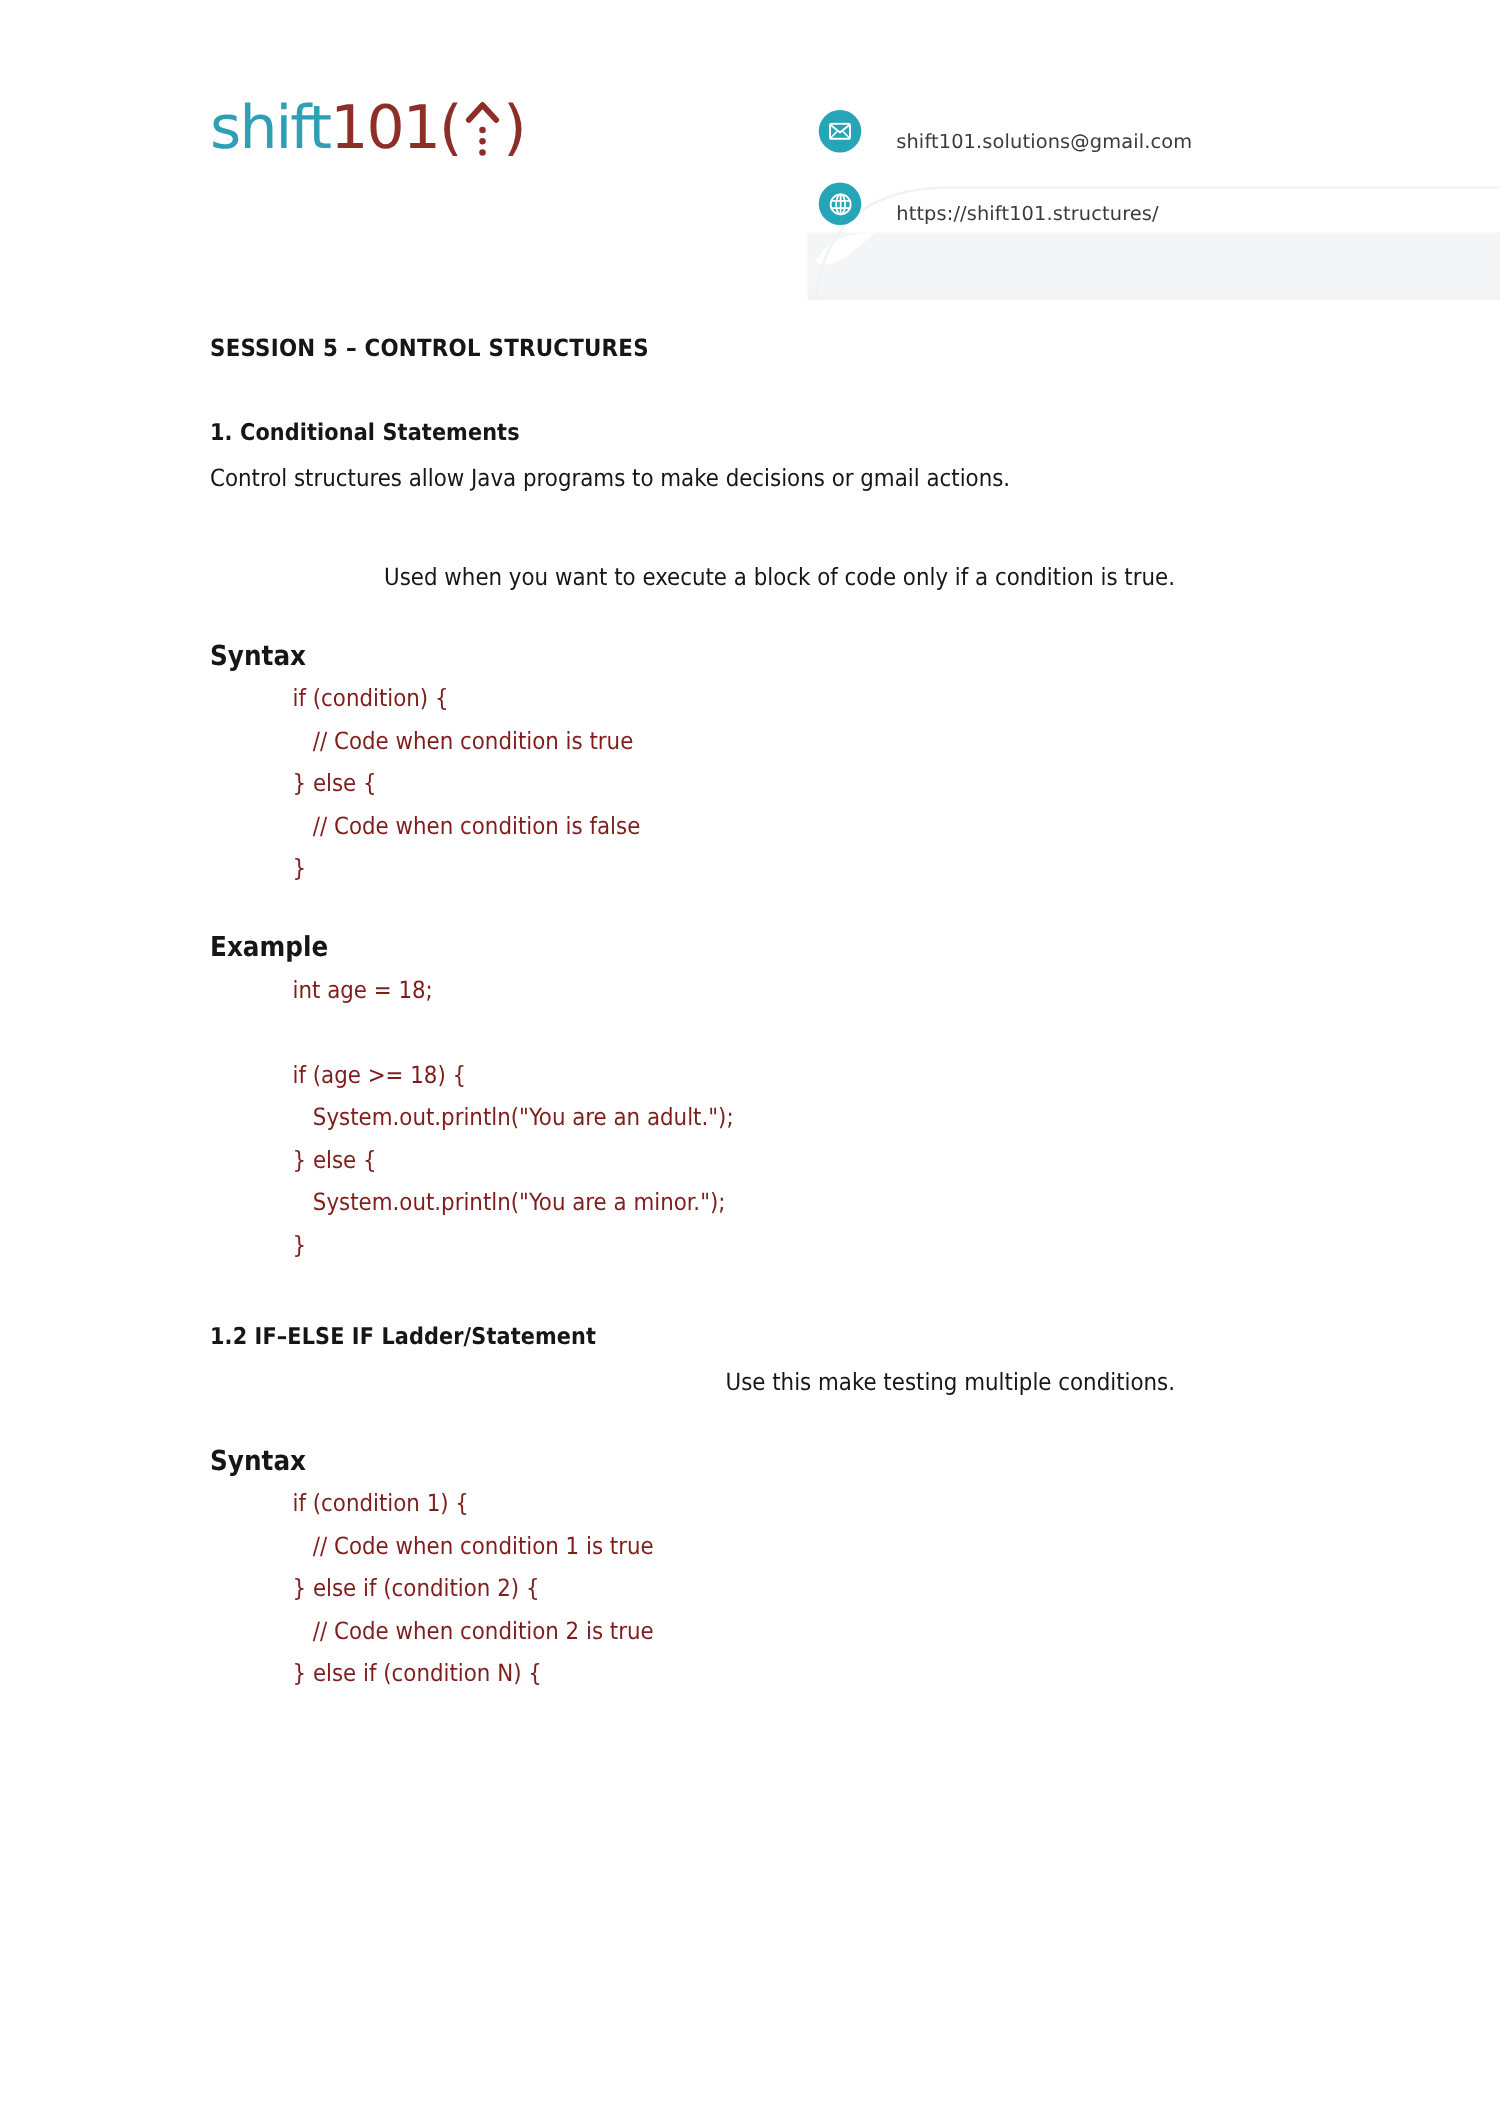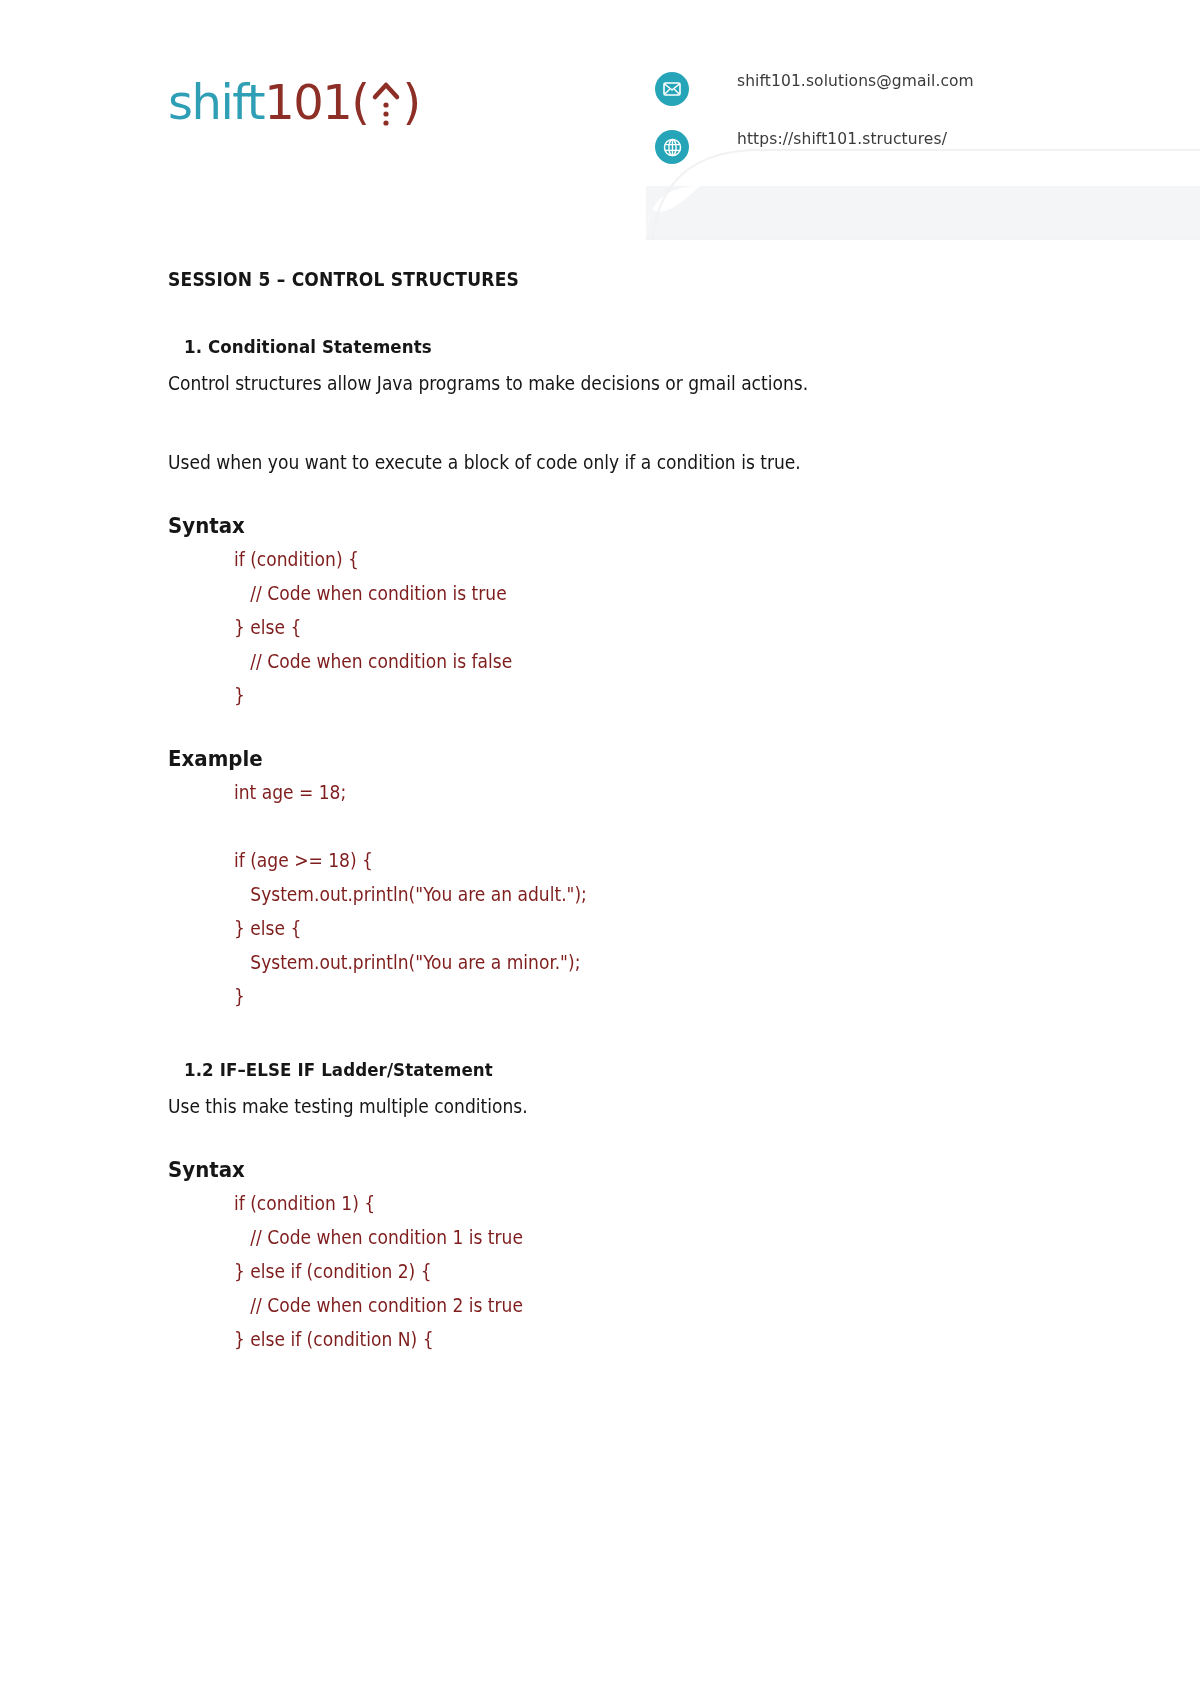--- a/index.html
+++ b/index.html
@@ -24,21 +24,21 @@
     font-family:"DejaVu Sans", sans-serif;
     white-space:nowrap;line-height:1;
   }
   .logo .t1{color:#2e9fb5;}
   .logo .t2{color:#8d2f26;}
   .logo-mark{
     display:inline-block;position:relative;width:34px;height:52px;vertical-align:-12px;
   }
 
   .contact-list{position:absolute;left:655px;top:72px;z-index:3;}
-  .contact-row{display:flex;align-items:flex-start;height:50px;margin-bottom:8px;gap:20px;}
+  .contact-row{display:flex;align-items:flex-end;height:50px;margin-bottom:8px;}
   .cicon{
     width:34px;height:34px;border-radius:50%;background:#27a5b8;
     display:flex;align-items:center;justify-content:center;flex:0 0 34px;
   }
   .cicon svg{display:block;}
   .ctext{
     margin-left:28px;font-size:15.5px;color:#3a3a3a;letter-spacing:.1px;
     font-family:"DejaVu Sans", sans-serif;
     white-space:nowrap;
   }
@@ -46,29 +46,29 @@
   
   .content{
     position:absolute;left:168px;top:268px;width:772px;z-index:2;
     color:#161616;
   }
   .doc-title{
     font-size:19px;font-weight:bold;letter-spacing:.2px;margin:0 0 46px 0;
     font-family:"DejaVu Sans Condensed","DejaVu Sans", sans-serif;
   }
   .h2{
-    font-size:18.5px;font-weight:bold;margin:0 0 10px 16px;letter-spacing:.1px;
+    font-size:18.5px;font-weight:bold;margin:0 0 10px 0;letter-spacing:.1px;
     font-family:"DejaVu Sans Condensed","DejaVu Sans", sans-serif;
   }
   .para{
     font-size:19px;line-height:33px;margin:0;text-align:justify;
     font-family:"DejaVu Sans Condensed","DejaVu Sans", sans-serif;
     font-stretch:condensed;
   }
-  .para.left{text-align:left;}
+  .para.left{text-align:right;}
   .sub-head{
     font-size:22px;font-weight:bold;margin:0 0 4px 0;
     font-family:"DejaVu Sans Condensed","DejaVu Sans", sans-serif;
   }
   .code{
     margin:0;padding:0 0 0 66px;
     font-size:19px;line-height:34px;white-space:pre;
     font-family:"DejaVu Sans Condensed","DejaVu Sans", sans-serif;
     color:#7f1d1d;
   }

